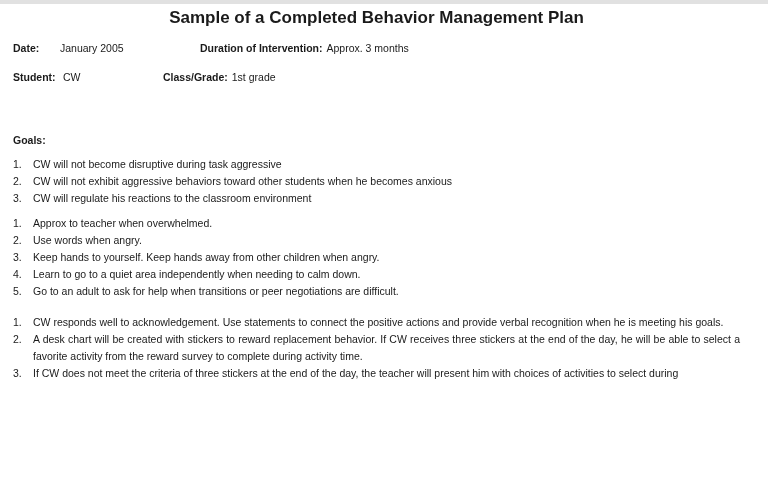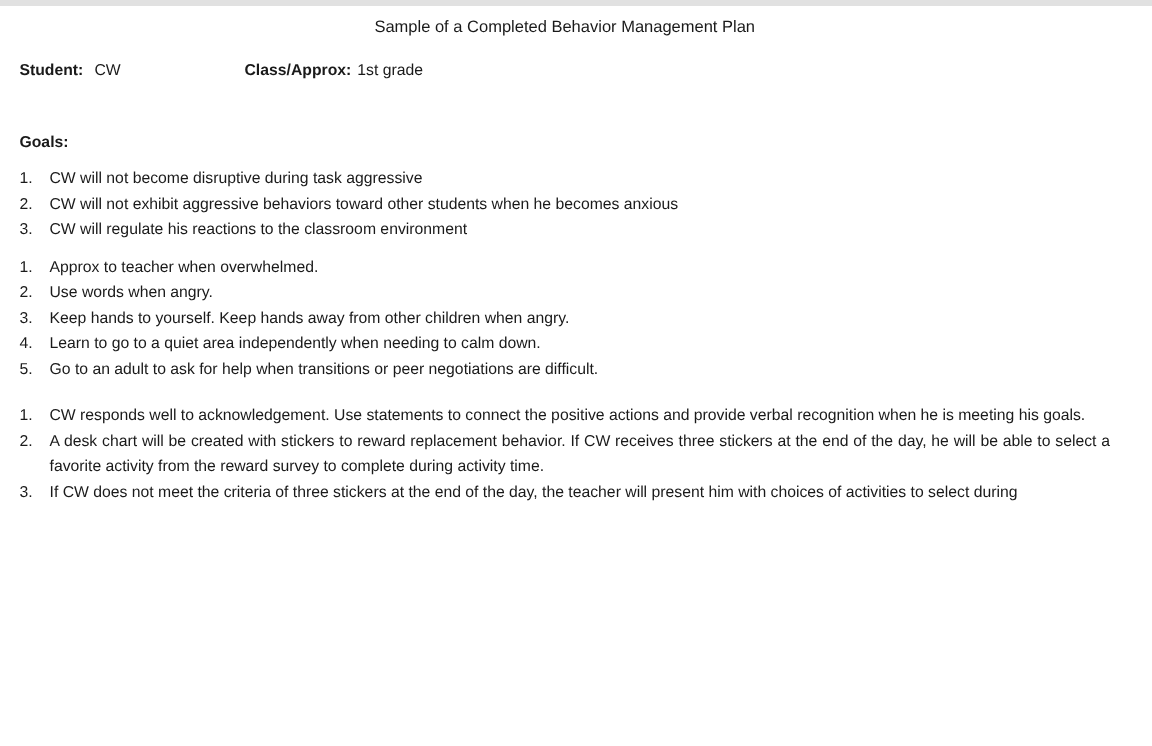--- a/index.html
+++ b/index.html
@@ -17,38 +17,38 @@
     background: #e1e1e1;
   }
   .doc {
     padding: 0 28px 0 13px;
     font-size: 10.5px;
     line-height: 16px;
   }
   .title {
     margin-top: 6px;
     text-align: center;
-    font-weight: normal;
-    font-size: 11px;
+    font-weight: bold;
+    font-size: 17px;
     line-height: 16px;
   }
   .meta-row { white-space: nowrap; }
   .meta-row-1 { margin-top: 14px; }
   .meta-row-2 { margin-top: 13px; }
   .label { font-weight: bold; }
   .w-date    { display: inline-block; width: 47px;  }
   .w-dateval { display: inline-block; width: 140px; }
   .w-student { display: inline-block; width: 50px;  }
   .w-studval { display: inline-block; width: 100px; }
   .inline-label { font-weight: bold; margin-right: 4px; }
   .section-heading {
     font-weight: bold;
     line-height: 16px;
   }
-  .h-goals { margin-top: 32px; }
+  .h-goals { margin-top: 47px; }
   .h-trb   { margin-top: 30px; }
   .h-sf    { margin-top: 26px; }
   .plan-list { margin-top: 8px; }
   .sf-list   { margin-top: 14px; }
   .li {
     display: flex;
     line-height: 17px;
   }
   .li-num {
     flex: 0 0 20px;
@@ -65,23 +65,26 @@
 </style>
 </head>
 <body>
 
 <div class="top-strip"></div>
 
 <div class="doc">
 
   <div class="title">Sample of a Completed Behavior Management Plan</div>
 
+  <div class="meta-row meta-row-1">
+    <span class="label w-date">Date:</span><span class="w-dateval">January 2005</span><span class="inline-label">Duration of Intervention:</span><span>Approx. 3 months</span>
+  </div>
 
   <div class="meta-row meta-row-2">
-    <span class="label w-student">Student:</span><span class="w-studval">CW</span><span class="inline-label">Class/Approx:</span><span>1st grade</span>
+    <span class="label w-student">Student:</span><span class="w-studval">CW</span><span class="inline-label">Class/Grade:</span><span>1st grade</span>
   </div>
 
   <div class="section-heading h-goals">Goals:</div>
 
   <div class="plan-list">
     <div class="li">
       <span class="li-num">1.</span>
       <span class="li-text">CW will not become disruptive during task aggressive</span>
     </div>
     <div class="li">

